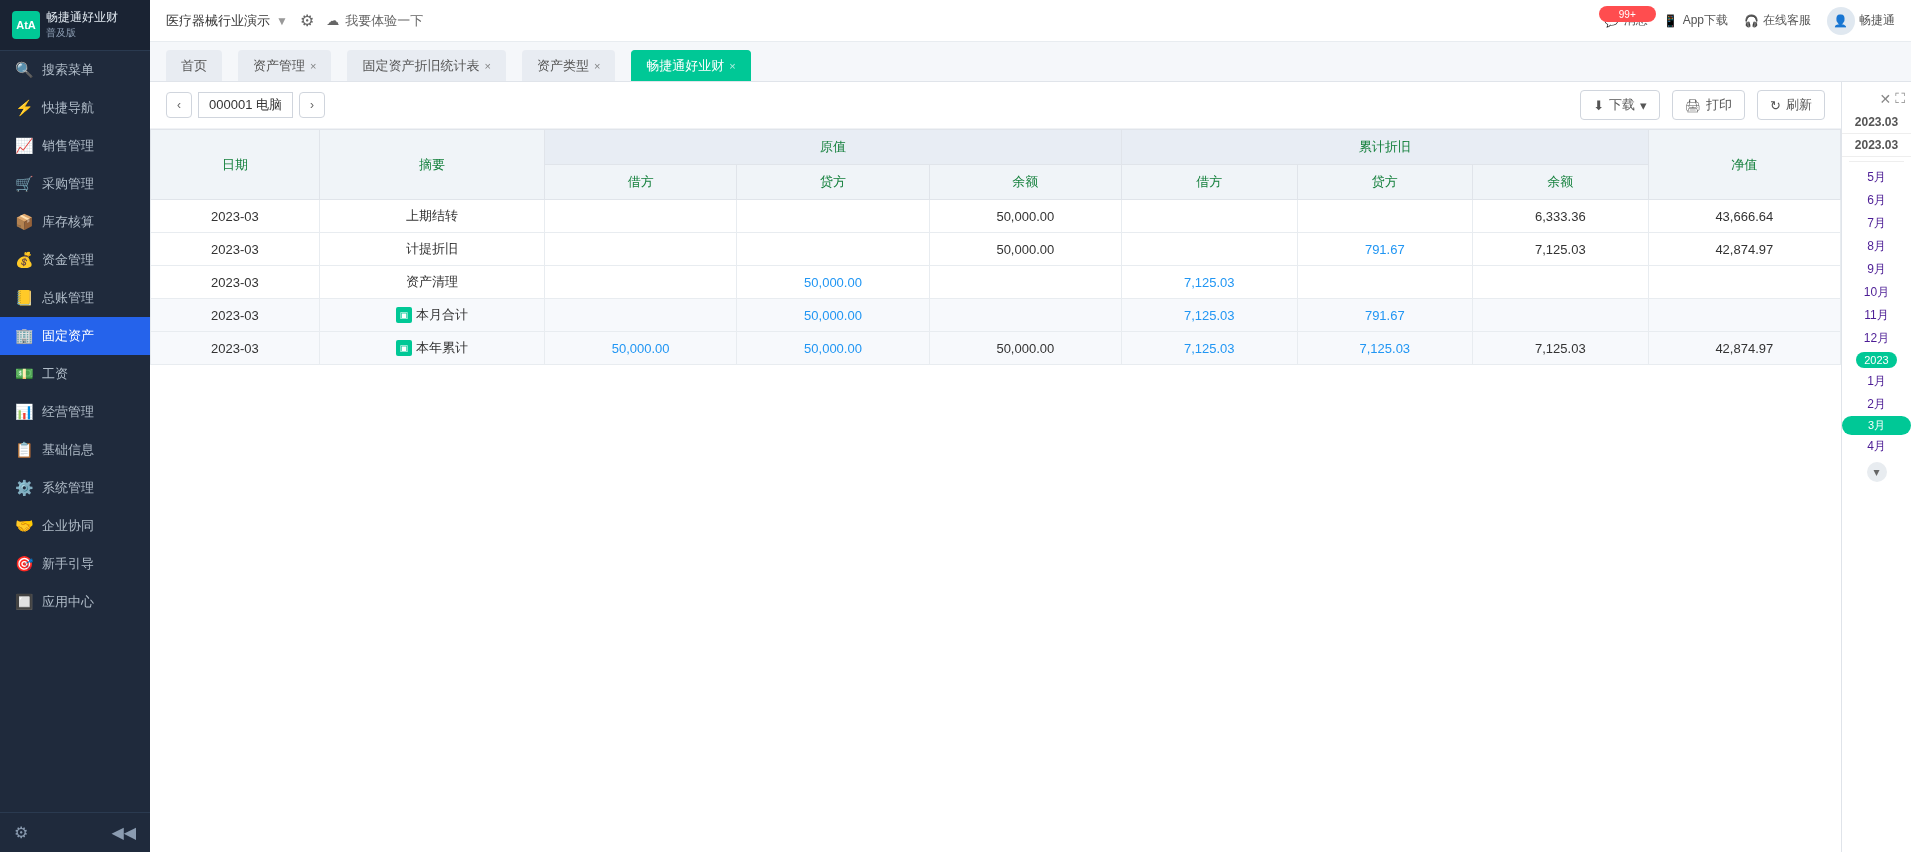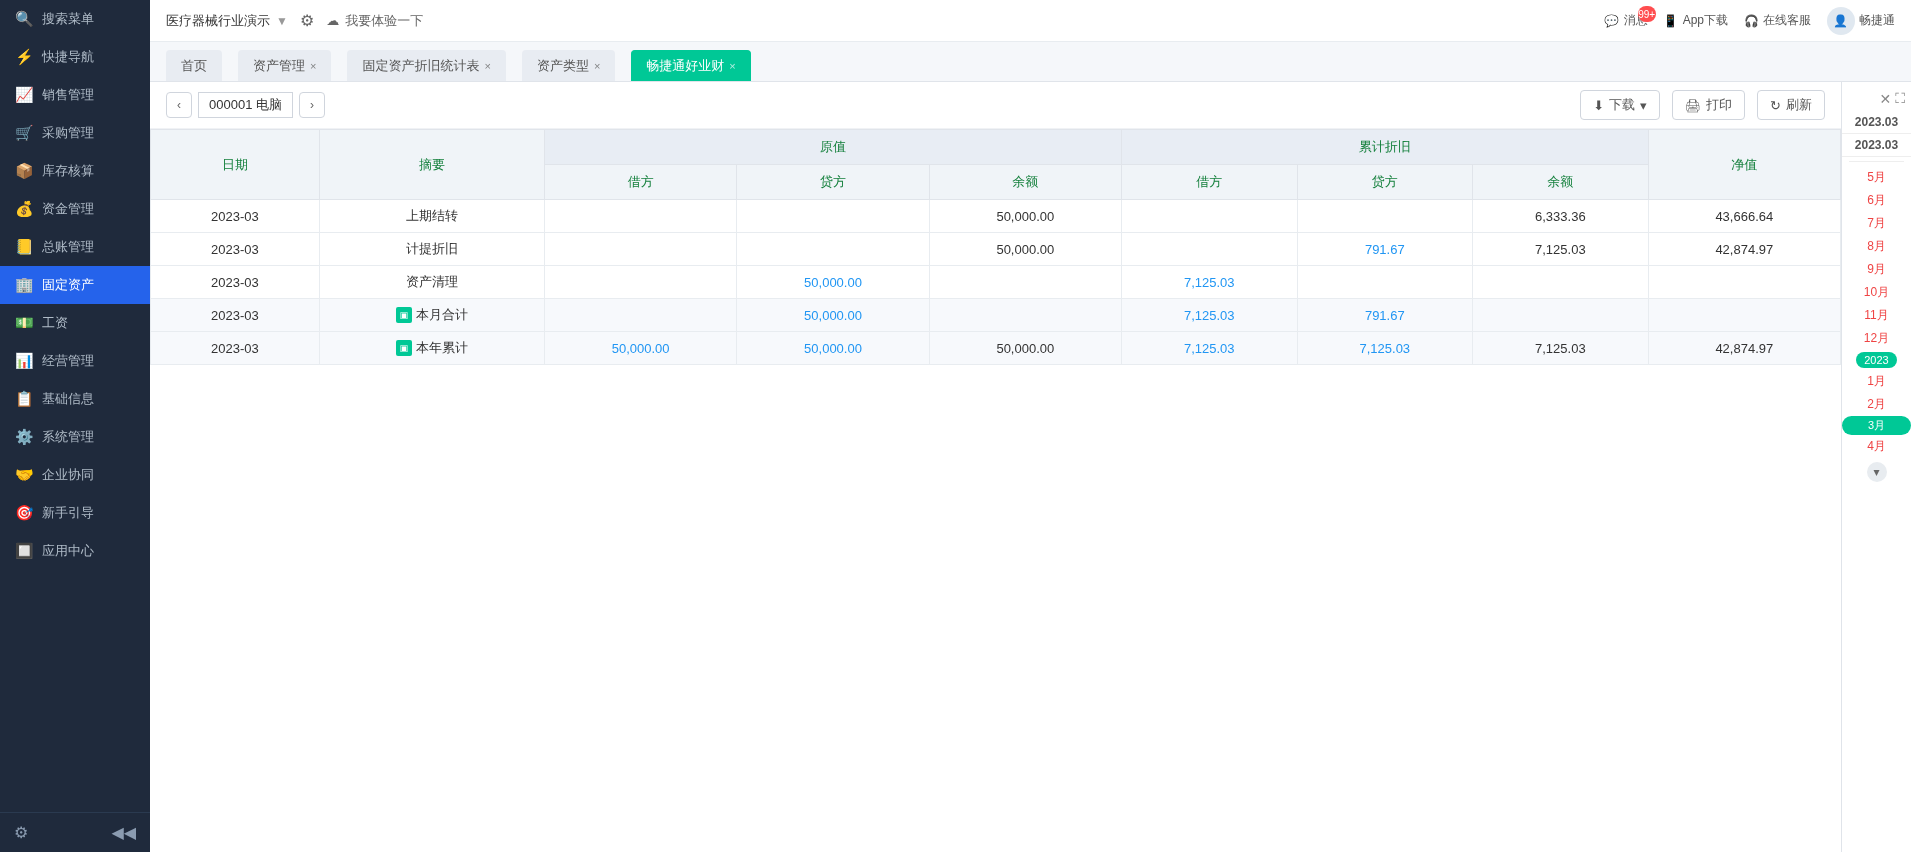--- a/index.html
+++ b/index.html
@@ -25,21 +25,21 @@
 
     
     .topbar { height: 42px; background: #fff; display: flex; align-items: center; padding: 0 16px; border-bottom: 1px solid #e8ecf0; gap: 12px; flex-shrink: 0; }
     .topbar-company { display: flex; align-items: center; gap: 6px; font-size: 13px; color: #333; cursor: pointer; }
     .topbar-company-chevron { color: #999; font-size: 12px; }
     .topbar-settings { color: #666; cursor: pointer; font-size: 16px; }
     .topbar-experience { display: flex; align-items: center; gap: 6px; color: #666; font-size: 13px; cursor: pointer; }
     .topbar-spacer { flex: 1; }
     .topbar-actions { display: flex; align-items: center; gap: 16px; }
     .topbar-action { display: flex; align-items: center; gap: 4px; color: #555; font-size: 12px; cursor: pointer; position: relative; }
-    .badge { background: #ff4d4f; color: white; font-size: 10px; border-radius: 8px; padding: 0 0; min-width: 18px; height: 16px; display: flex; align-items: center; justify-content: center; position: absolute; top: -6px; right: -8px; }
+    .badge { background: #ff4d4f; color: white; font-size: 10px; border-radius: 8px; padding: 0 20px; min-width: 18px; height: 16px; display: flex; align-items: center; justify-content: center; position: absolute; top: -6px; right: -8px; }
     .topbar-avatar { width: 28px; height: 28px; background: #e0e8f0; border-radius: 50%; display: flex; align-items: center; justify-content: center; color: #666; font-size: 12px; }
 
     
     .tabs { height: 40px; background: #f5f7fa; border-bottom: 1px solid #e0e4ea; display: flex; align-items: flex-end; padding: 0 16px; gap: 16px; flex-shrink: 0; }
     .tab { display: flex; align-items: center; gap: 5px; padding: 6px 14px; font-size: 13px; cursor: pointer; color: #555; border: 1px solid transparent; border-bottom: none; border-radius: 4px 4px 0 0; background: #e8ecf2; margin-bottom: 0; }
     .tab.active { background: #00c896; color: white; border-color: #00c896; }
     .tab-close { font-size: 11px; opacity: 0.7; }
 
     
     .content { flex: 1; display: flex; overflow: hidden; }
@@ -69,29 +69,36 @@
 
     
     .timeline-panel { width: 70px; background: #fff; border-left: 1px solid #e0e4ea; display: flex; flex-direction: column; align-items: center; overflow: hidden; padding: 4px 0; flex-shrink: 0; }
     .timeline-header { font-size: 12px; color: #555; padding: 4px 0; text-align: center; border-bottom: 1px solid #eee; width: 100%; text-align: center; font-weight: bold; }
     .timeline-month { font-size: 11px; color: #888; padding: 3px 0; cursor: pointer; }
     .timeline-month.active { background: #00c896; color: white; border-radius: 10px; padding: 2px 8px; }
     .timeline-year-badge { background: #00c896; color: white; border-radius: 10px; padding: 2px 8px; font-size: 11px; cursor: pointer; }
     .timeline-top-controls { display: flex; align-items: center; justify-content: flex-end; padding: 4px 6px; width: 100%; gap: 4px; }
     .timeline-ctrl-btn { background: none; border: none; cursor: pointer; color: #888; font-size: 14px; }
     .timeline-rows { display: flex; flex-direction: column; align-items: center; width: 100%; }
-    .timeline-row { width: 100%; text-align: center; padding: 3px 0; font-size: 12px; color: #ef4444; cursor: pointer; }
+    .timeline-row { width: 100%; text-align: center; padding: 3px 0; font-size: 12px; color: #4c1d95; cursor: pointer; }
     .timeline-row.year-label { font-size: 12px; color: #555; font-weight: 500; }
     .timeline-nav-btn { background: #e8ecf0; border: none; border-radius: 50%; width: 20px; height: 20px; cursor: pointer; display: flex; align-items: center; justify-content: center; color: #666; font-size: 12px; margin: 4px; }
     .tl-separator { width: 80%; height: 1px; background: #eee; margin: 4px auto; }
   </style>
 </head>
 <body>
 
 <div class="sidebar">
+  <div class="sidebar-logo">
+    <div class="sidebar-logo-icon">AtA</div>
+    <div>
+      <div class="sidebar-logo-text">畅捷通好业财</div>
+      <div class="sidebar-logo-sub">普及版</div>
+    </div>
+  </div>
 
   <div class="sidebar-scroll" id="sidebar-items">
       <div class="sidebar-item">
         <span class="icon">🔍</span>
         <span>搜索菜单</span>
       </div>
       <div class="sidebar-item">
         <span class="icon">⚡</span>
         <span>快捷导航</span>
       </div>

